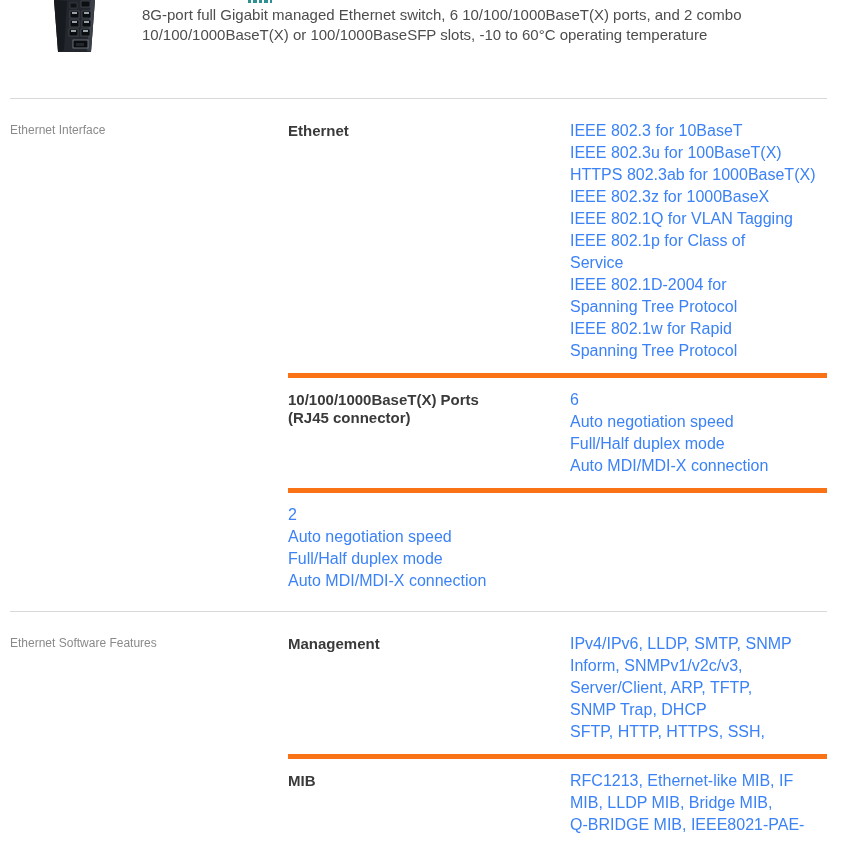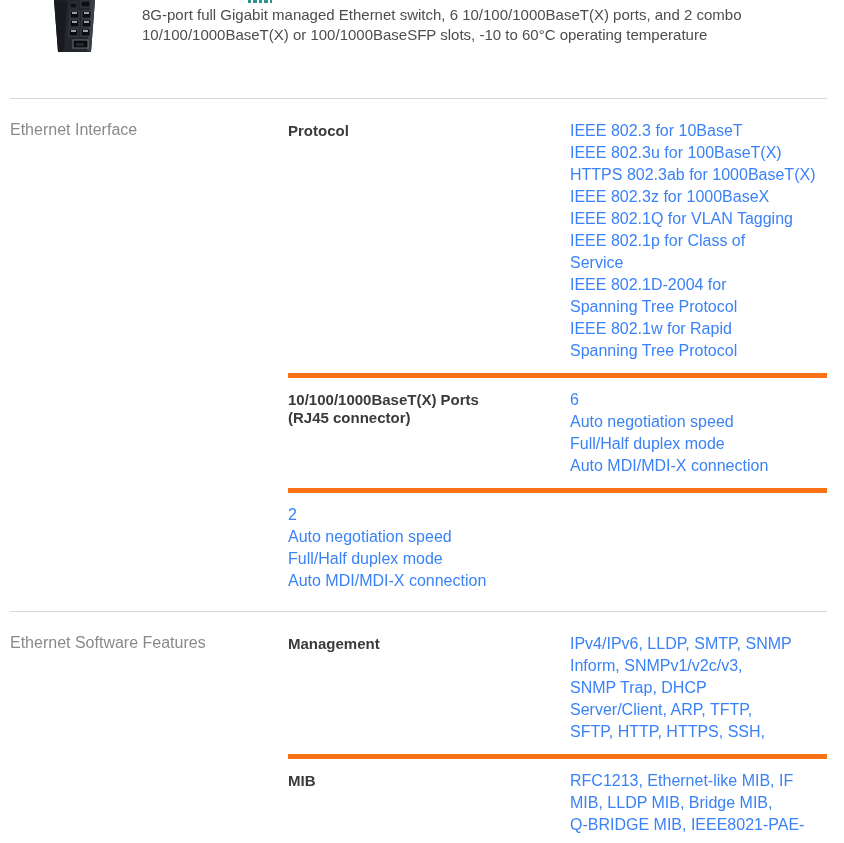--- a/index.html
+++ b/index.html
@@ -34,21 +34,21 @@
   .spec-table { margin: 0 17px 0 10px; width: 817px; }
 
   .section {
     display: flex;
     border-top: 1px solid #d9d9d9;
     padding-bottom: 8px;
   }
   .section-title {
     width: 278px; flex: 0 0 278px;
     padding-top: 21px;
-    font-size: 16px; color: #8a8a8a;
+    font-size: 12px; color: #8a8a8a;
     line-height: 20px;
   }
   .rows { flex: 1 1 auto; }
   .row {
     display: flex;
     border-top: 5px solid #f97316;
     padding: 11px 0;
   }
   .row:first-child { border-top: 0; padding-top: 21px; }
 
@@ -107,21 +107,21 @@
   </div>
 
   <div class="spec-table">
 
     <div class="section">
       <div class="section-title">Ethernet Interface</div>
       <div class="rows">
 
         <div class="row">
           <div class="spec-label">
-              <div>Protocol</div>
+              <div>Ethernet</div>
             </div>
           <div class="spec-value">
               <div>IEEE 802.3 for 10BaseT</div>
               <div>IEEE 802.3u for 100BaseT(X)</div>
               <div>HTTPS 802.3ab for 1000BaseT(X)</div>
               <div>IEEE 802.3z for 1000BaseX</div>
               <div>IEEE 802.1Q for VLAN Tagging</div>
               <div>IEEE 802.1p for Class of</div>
               <div>Service</div>
               <div>IEEE 802.1D-2004 for</div>
@@ -160,22 +160,22 @@
       <div class="section-title">Ethernet Software Features</div>
       <div class="rows">
 
         <div class="row">
           <div class="spec-label">
               <div>Management</div>
             </div>
           <div class="spec-value">
               <div>IPv4/IPv6, LLDP, SMTP, SNMP</div>
               <div>Inform, SNMPv1/v2c/v3,</div>
+              <div>Server/Client, ARP, TFTP,</div>
               <div>SNMP Trap, DHCP</div>
-              <div>Server/Client, ARP, TFTP,</div>
               <div>SFTP, HTTP, HTTPS, SSH,</div>
             </div>
         </div>
 
         <div class="row">
           <div class="spec-label">
               <div>MIB</div>
             </div>
           <div class="spec-value">
               <div>RFC1213, Ethernet-like MIB, IF</div>

